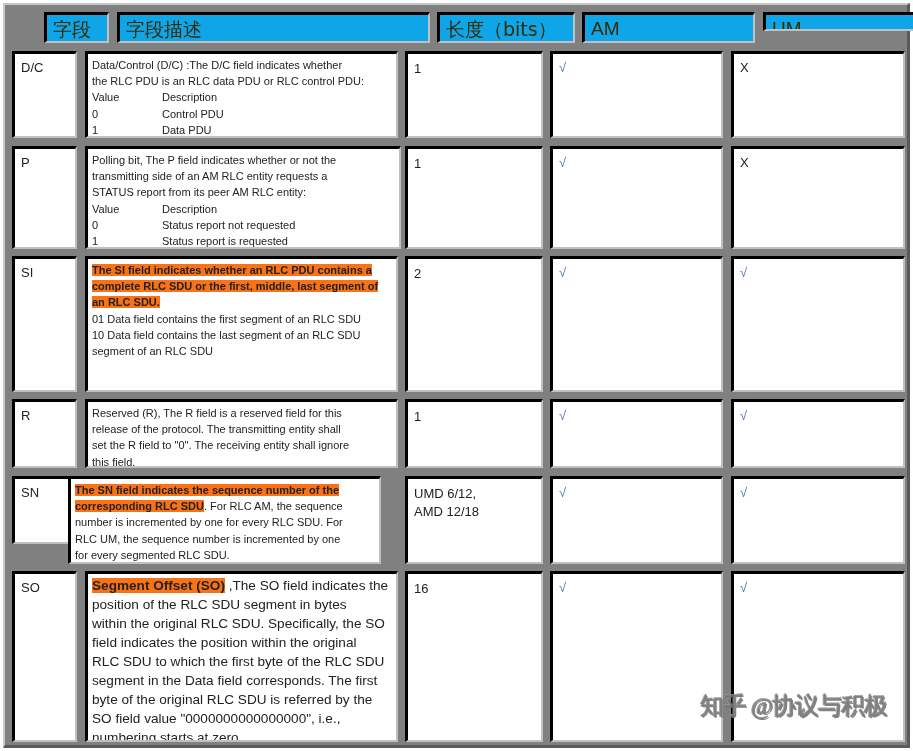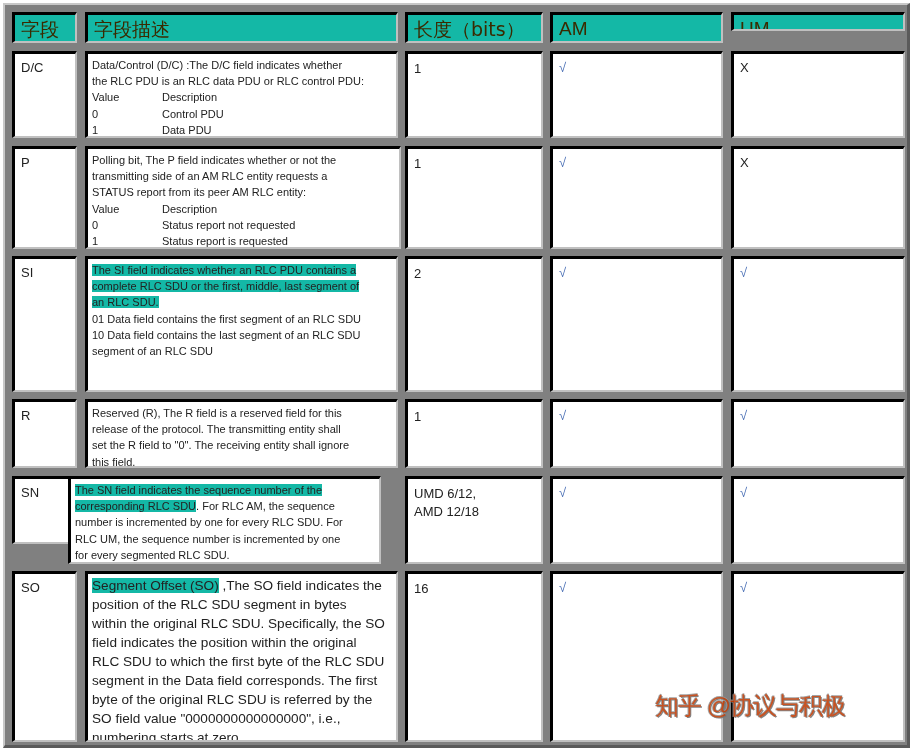--- a/index.html
+++ b/index.html
@@ -23,41 +23,42 @@
     background:#ffffff;
     border-top:3px solid #000;
     border-left:3px solid #000;
     border-right:2px solid #c0c0c0;
     border-bottom:2px solid #c0c0c0;
     padding:4px 4px 0 4px;
     font-size:11px; line-height:16.2px; color:#222;
     overflow:hidden;
   }
   .hdr {
-    background:#14b8a6;
+    background:#0ea5e9;
     font-size:19px; line-height:26px; color:#3a2a00;
     padding:1px 6px 0 6px;
     font-family:"DejaVu Sans", sans-serif;
+    margin-left:32px;
   }
   .hdr.latin { font-family:"Liberation Sans", sans-serif; font-size:19px; }
   .field { font-size:13px; padding-left:6px; padding-top:6px; }
   .len { font-size:13px; padding-left:6px; padding-top:6px; line-height:18px; }
   .mark { font-size:13px; padding-left:6px; padding-top:6px; }
   .check { color:#4a6fb5; }
   .cross { color:#222; }
   .desc .line { display:block; white-space:nowrap; }
   .desc .vrow { display:flex; white-space:nowrap; }
   .desc .vrow .v { width:70px; display:inline-block; }
-  .hl { background:#14b8a6; }
+  .hl { background:#f97316;font-weight:bold; }
   .desc.big { font-size:13.6px; line-height:19px; }
   .watermark {
-    position:absolute; left:655px; top:690px;
-    font-size:24px; color:#c2410c;
+    position:absolute; left:700px; top:690px;
+    font-size:24px; color:#737373;
     text-shadow: 1px 1px 0 #777, -1px 0 0 #999, 0 -1px 0 #999;
-    font-family:Liberation Sans, sans-serif;
+    font-family:Liberation Serif, serif;
     letter-spacing:-1px;
     pointer-events:none;
     opacity:0.9;
   }
 </style>
 </head>
 <body>
 
 <div class="frame"></div>
 

